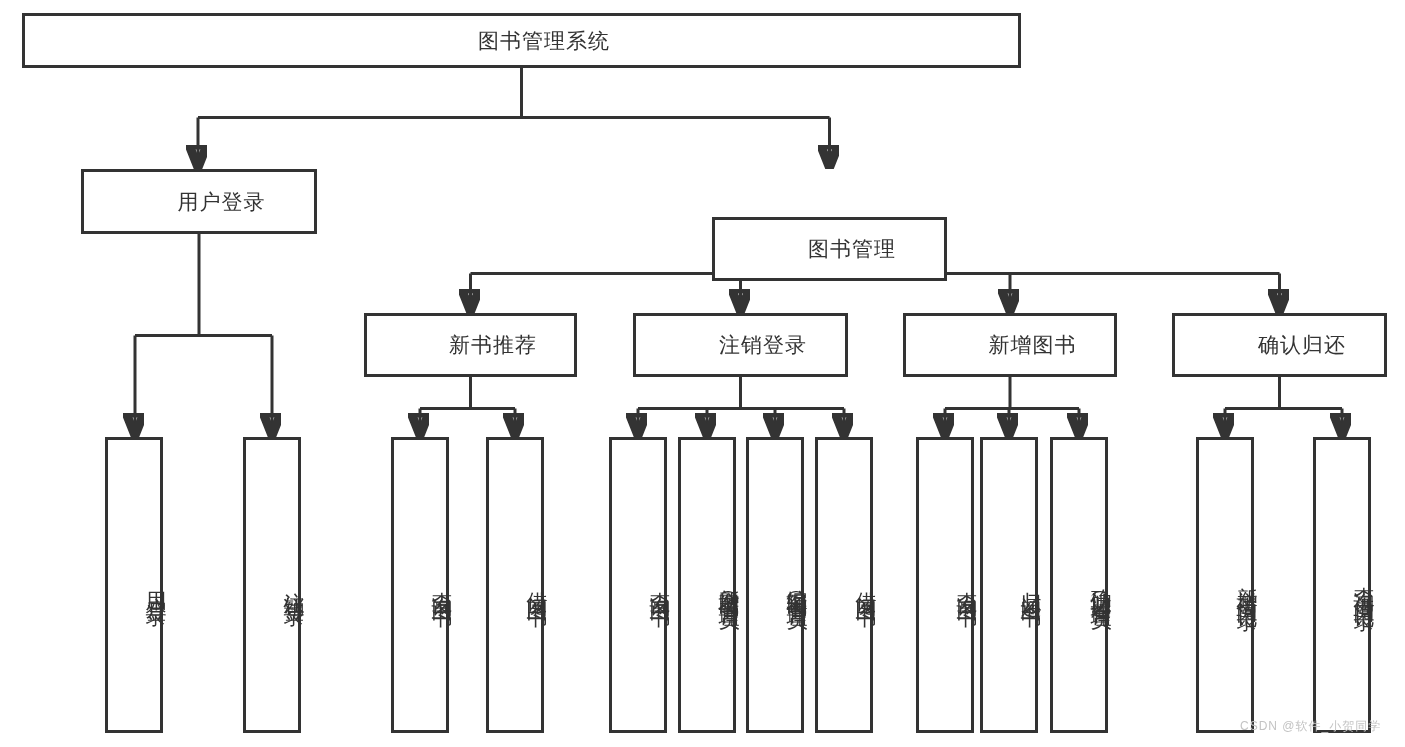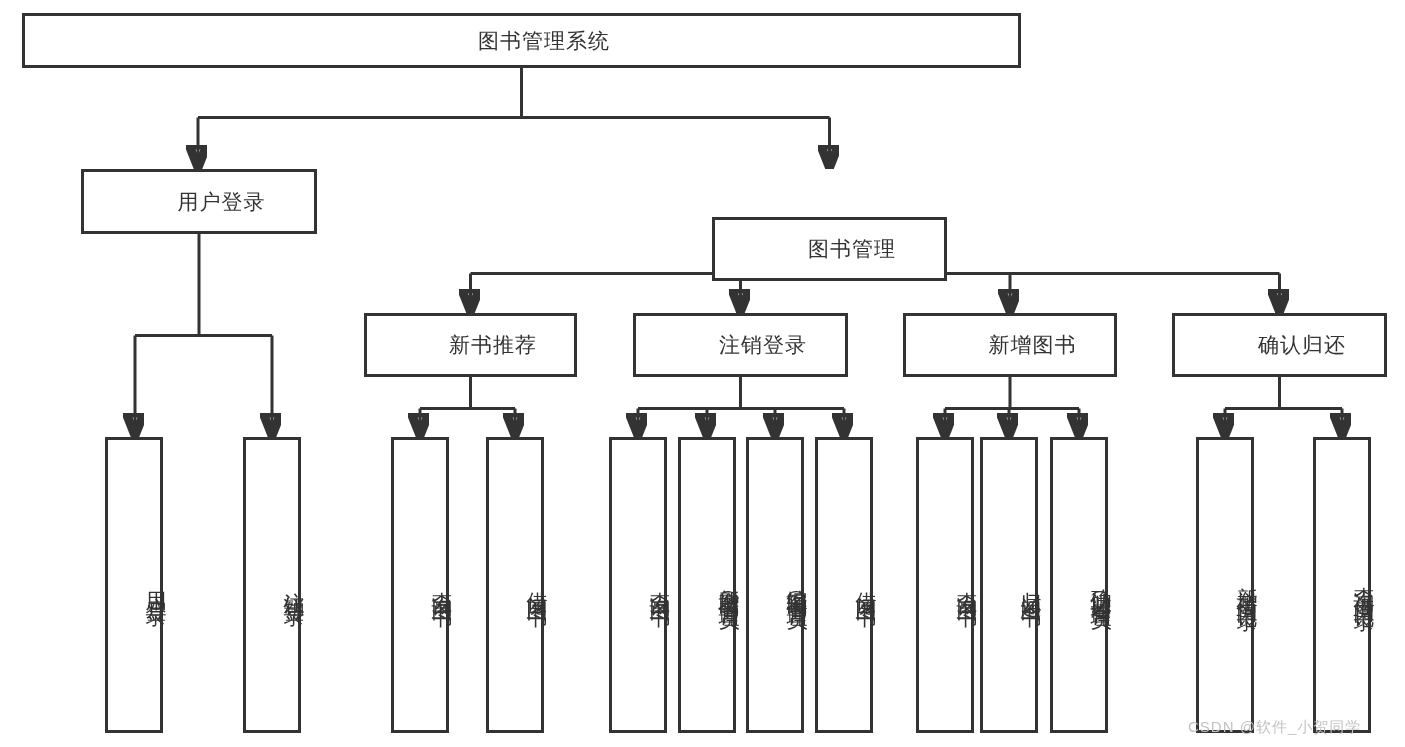--- a/index.html
+++ b/index.html
@@ -70,23 +70,23 @@
   .l6  { left: 678px;  }
   .l7  { left: 746px;  }
   .l8  { left: 815px;  }
   .l9  { left: 916px;  }
   .l10 { left: 980px;  }
   .l11 { left: 1050px; }
   .l12 { left: 1196px; }
   .l13 { left: 1313px; }
   .watermark {
     position: absolute;
-    left: 1188px;
+    left: 1240px;
     top: 718px;
-    font-size: 15px;
+    font-size: 12px;
     color: #c3c3c3;
     letter-spacing: 1px;
     white-space: nowrap;
   }
 </style>
 </head>
 <body>
 
 <div class="canvas">
 

